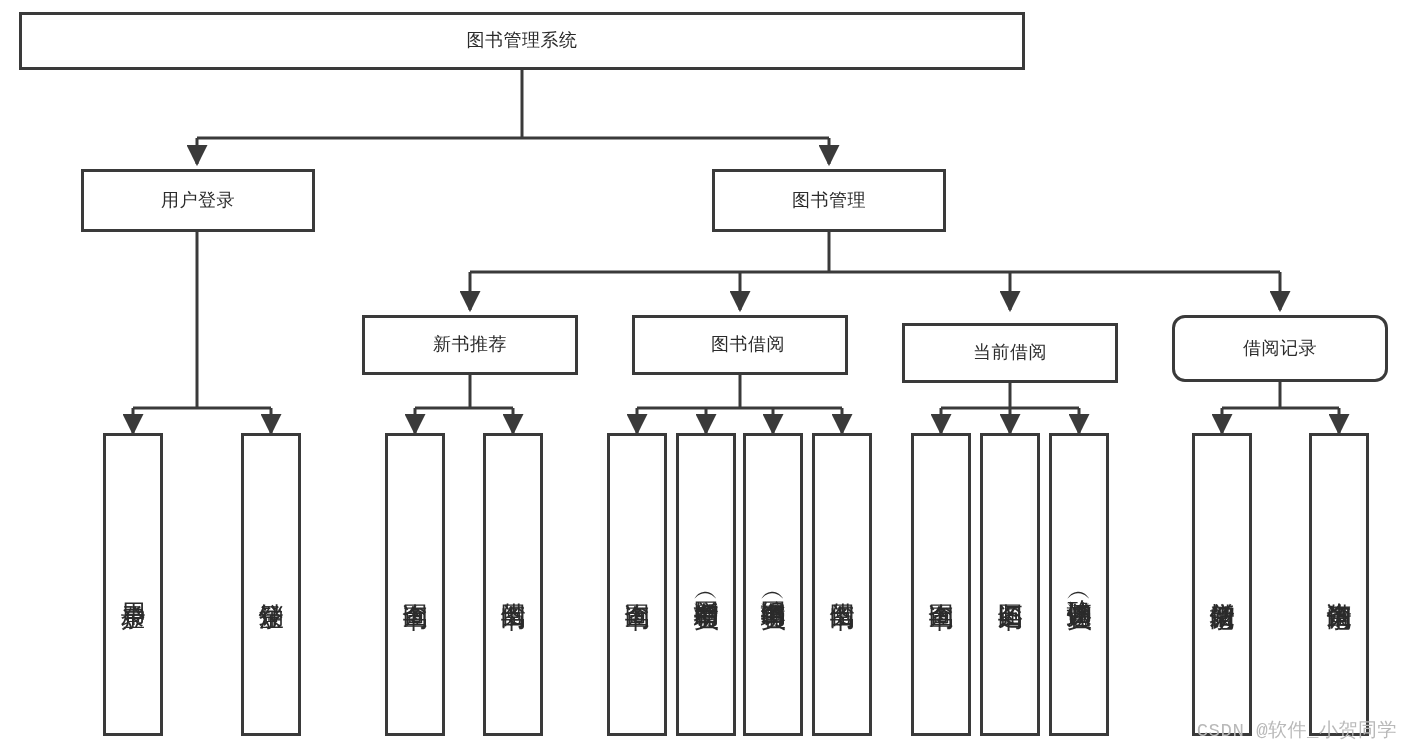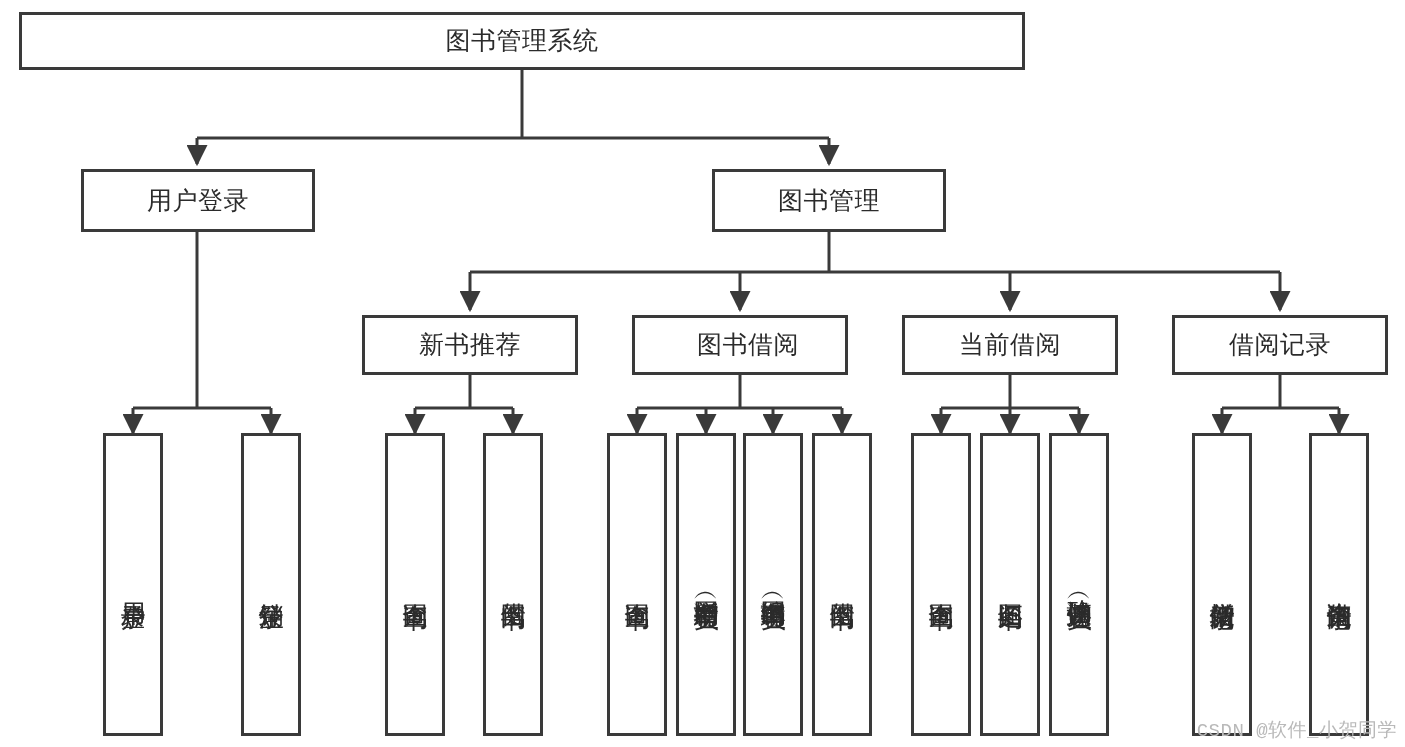--- a/index.html
+++ b/index.html
@@ -31,21 +31,21 @@
     color: #2b2b2b;
     display: flex;
     align-items: center;
     justify-content: center;
     text-align: center;
   }
   .node.root {
     border-width: 3px;
   }
   .node-label {
-    font-size: 25px;
+    font-size: 18px;
     line-height: 1.1;
     letter-spacing: 0.5px;
     white-space: nowrap;
   }
   
   .node.leaf {
     border-width: 3px;
     align-items: center;
     justify-content: center;
     padding: 4px 0;
@@ -135,24 +135,24 @@
   <div class="node" style="left:712px; top:169px; width:234px; height:63px;">
     <span class="node-label">图书管理</span>
   </div>
 
   <div class="node" style="left:362px; top:315px; width:216px; height:60px;">
     <span class="node-label">新书推荐</span>
   </div>
   <div class="node" style="left:632px; top:315px; width:216px; height:60px;padding-left:16px;">
     <span class="node-label">图书借阅</span>
   </div>
-  <div class="node" style="left:902px; top:315px; width:216px; height:60px;">
+  <div class="node" style="left:902px; top:323px; width:216px; height:60px;">
     <span class="node-label">当前借阅</span>
   </div>
-  <div class="node" style="left:1172px; top:315px; width:216px; height:60px;">
+  <div class="node" style="left:1172px; top:315px; width:216px; height:67px;border-radius:13px;">
     <span class="node-label">借阅记录</span>
   </div>
 
   <div class="node leaf" style="left:103px; top:433px; width:60px; height:303px;">
     <span class="node-label">用户登录</span>
   </div>
   <div class="node leaf" style="left:241px; top:433px; width:60px; height:303px;">
     <span class="node-label">注销登录</span>
   </div>
 

